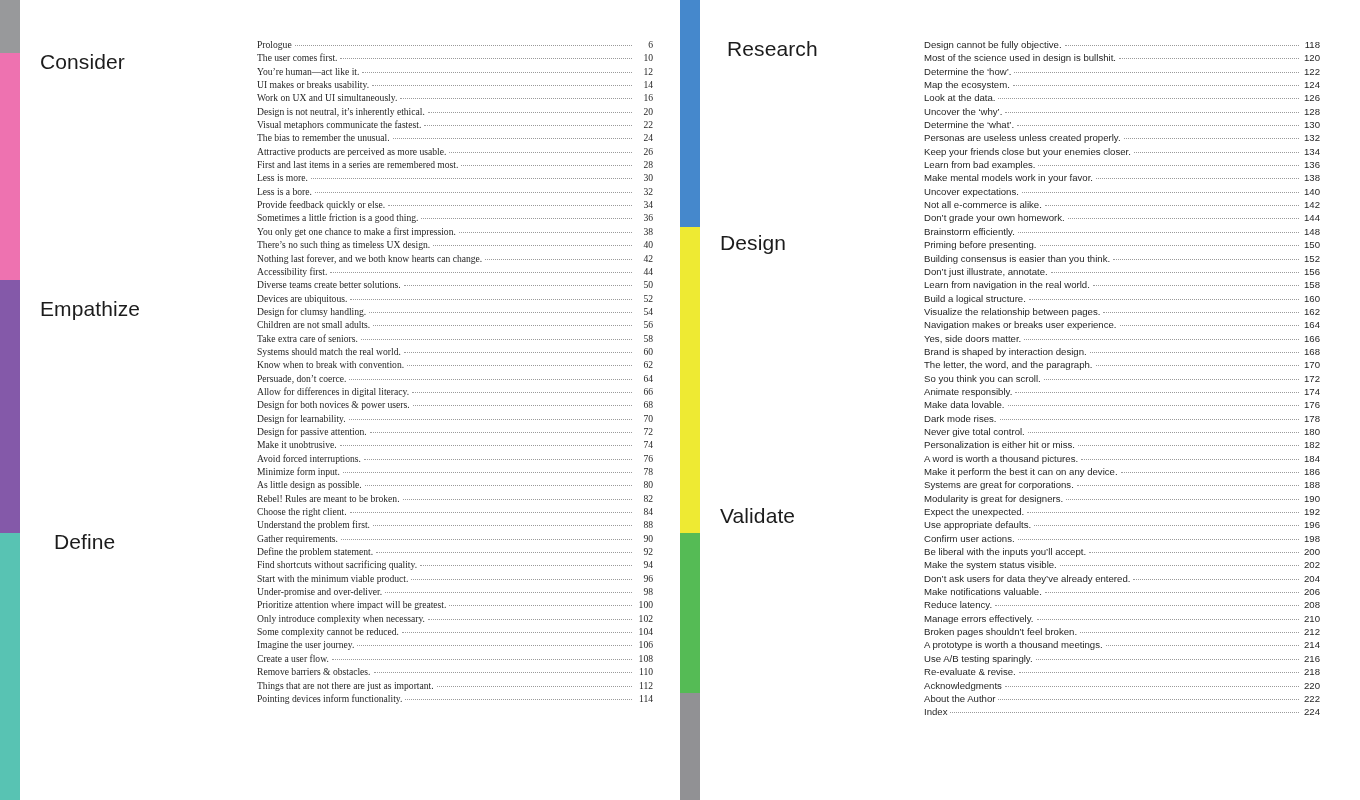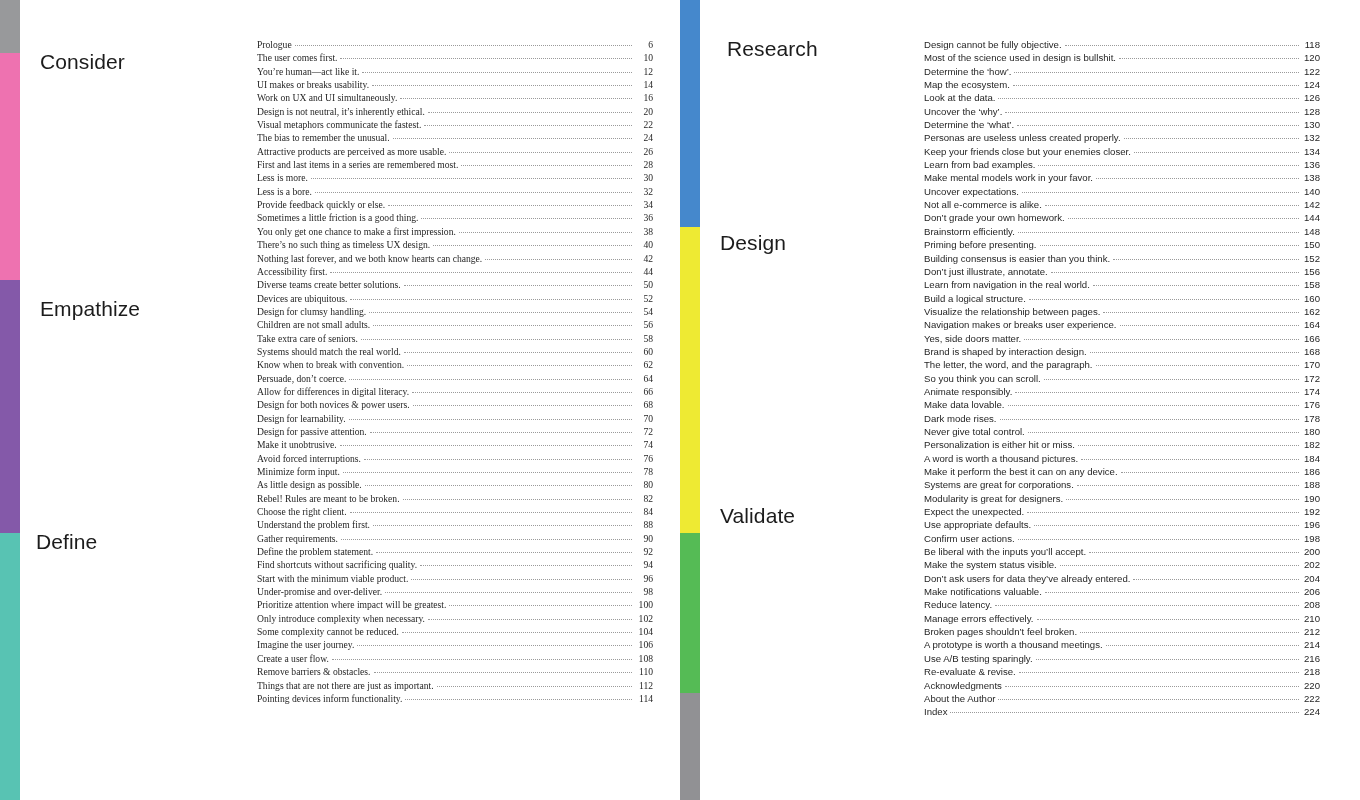--- a/index.html
+++ b/index.html
@@ -19,21 +19,21 @@
 <div id="left-page">
   <div id="left-strip">
       <div class="strip" style="left: 0px; top: 0px; height: 53px; background: rgb(152, 153, 155);"></div>
       <div class="strip" style="left: 0px; top: 53px; height: 227px; background: rgb(238, 114, 176);"></div>
       <div class="strip" style="left: 0px; top: 280px; height: 253px; background: rgb(132, 89, 169);"></div>
       <div class="strip" style="left: 0px; top: 533px; height: 267px; background: rgb(88, 195, 179);"></div>
     </div>
   <div id="left-sections">
       <div class="section-title" style="left: 40px; top: 50px;">Consider</div>
       <div class="section-title" style="left: 40px; top: 277px; margin-top: 20px;">Empathize</div>
-      <div class="section-title" style="left: 36px; top: 530px;">Define</div>
+      <div class="section-title" style="left: 54px; top: 530px;">Define</div>
     </div>
   <ul class="toc" id="left-toc" style="left:257px;width:396px;font-family:Liberation Serif, serif;">
       <li>
         <span class="t">Prologue</span>
         <span class="d"></span>
         <span class="p">6</span>
       </li>
       <li>
         <span class="t">The user comes first.</span>
         <span class="d"></span>

